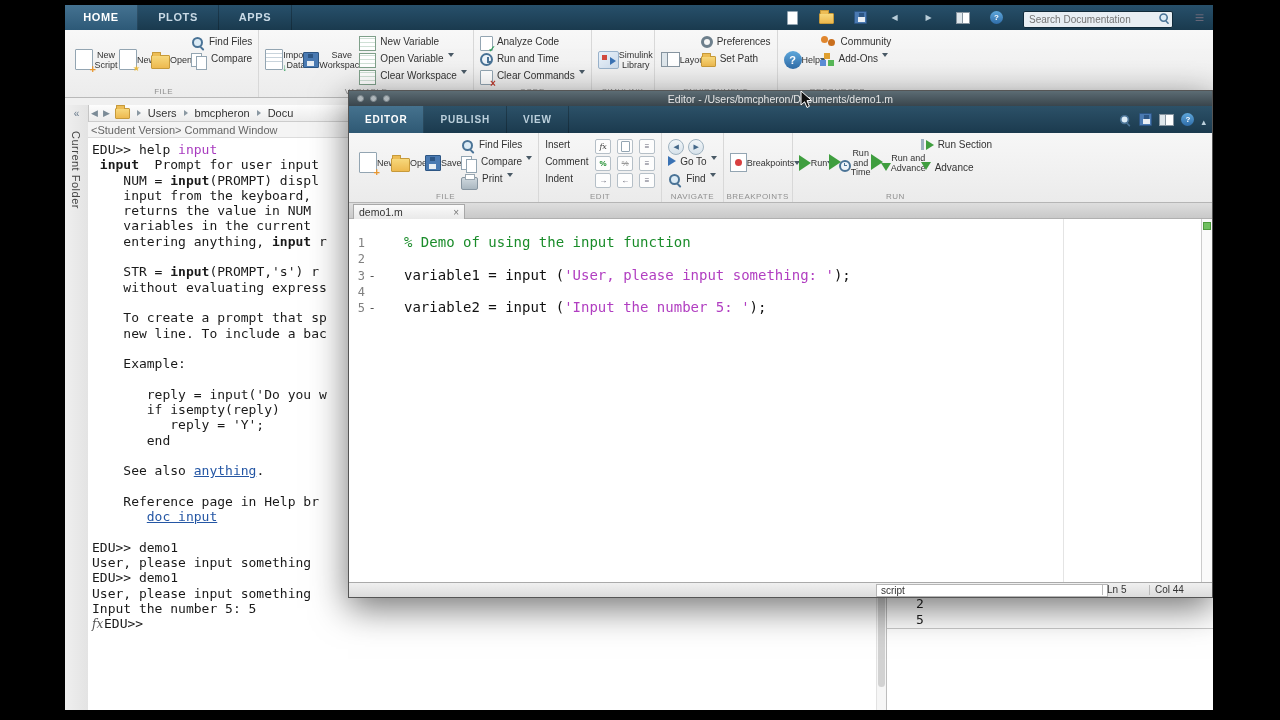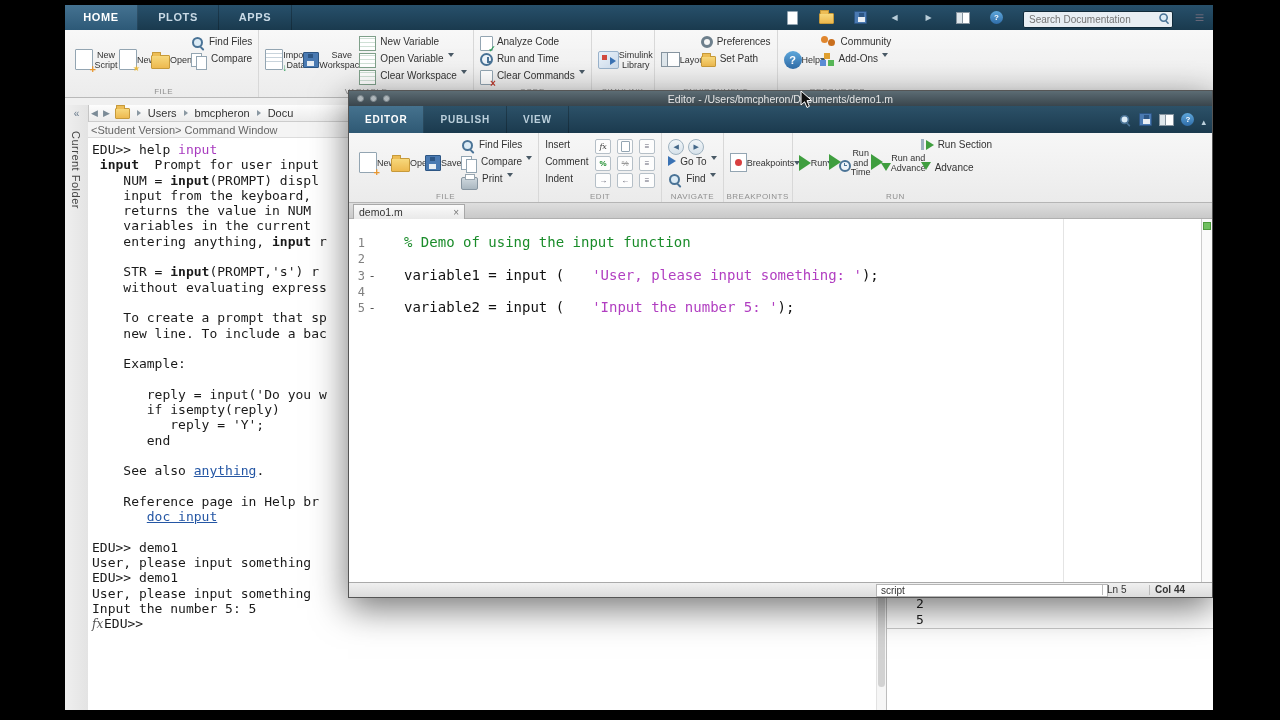--- a/index.html
+++ b/index.html
@@ -43,21 +43,21 @@
 
   
   .mw-cwtitle{position:absolute;left:23px;top:117px;width:798px;height:16px;background:#f4f4f4;border-bottom:1px solid #dcdcdc;font-size:11px;color:#666;line-height:16px;padding-left:3px;box-sizing:border-box;}
   .mw-cw{position:absolute;left:23px;top:133px;width:798px;bottom:0;background:#fff;overflow:hidden;}
   #cw-lines{position:absolute;left:0;top:0;right:10px;padding:4px 0 0 4px;font-family:"DejaVu Sans Mono",monospace;font-size:13px;line-height:15.3px;color:#1a1a1a;}
   .tline{white-space:pre;}
   .seg-b{font-weight:bold;}
   .seg-cmd{color:#a83bbf;}
   .seg-link{color:#2456a4;text-decoration:underline;cursor:pointer;}
   .seg-comment{color:#1a8c2a;}
-  .seg-str{color:#b13ec1;margin-left:28px;}
+  .seg-str{color:#b13ec1;}
   .fx-line{position:relative;padding-left:12px;}
   .fx-mark{position:absolute;left:0;top:1px;font-style:italic;font-family:"DejaVu Serif",serif;font-size:12px;color:#555;cursor:pointer;}
   .cw-scroll{position:absolute;right:0;top:0;width:9px;bottom:0;background:#f6f6f6;border-left:1px solid #e2e2e2;}
   .cw-thumb{position:absolute;left:1px;right:1px;top:72%;height:24%;background:#d2d2d2;border-radius:4px;}
 
   
   .mw-right{position:absolute;left:821px;right:0;top:117px;bottom:0;background:#fff;border-left:1px solid #bdbdbd;}
   #bg-lines{position:absolute;left:29px;top:474px;font-family:"DejaVu Sans Mono",monospace;font-size:13px;line-height:15.5px;color:#222;}
   .mw-right .hline{position:absolute;left:0;right:0;top:506px;border-top:1px solid #c9c9c9;}
 
@@ -87,21 +87,21 @@
   .gut{display:inline-block;width:12px;text-align:right;font-size:12px;color:#808080;}
   .gmark{display:inline-block;width:14px;text-align:center;font-size:12px;color:#555;}
   .ccontent{margin-left:25px;}
   .col-guide{position:absolute;left:714px;top:0;bottom:0;width:1px;background:#e4e4e4;}
   .ind-strip{position:absolute;right:0;top:0;width:10px;bottom:0;background:#fafafa;border-left:1px solid #ccc;}
   .ind-ok{position:absolute;right:1px;top:3px;width:8px;height:8px;background:#6fbf5f;border:1px solid #4c9a3c;box-sizing:border-box;cursor:pointer;}
 
   .ew-status{position:absolute;left:0;bottom:0;width:100%;height:15px;background:linear-gradient(180deg,#f0f0f0,#dcdcdc);border-top:1px solid #aaa;box-sizing:border-box;font-size:10px;color:#333;}
   .status-type{position:absolute;left:527px;top:1px;width:222px;height:11px;background:#fff;border:1px solid #b5b5b5;line-height:11px;padding:0 4px;}
   .status-ln{position:absolute;left:758px;top:1px;}
-  .status-col{position:absolute;left:806px;top:1px;font-weight:bold;}
+  .status-col{position:absolute;left:806px;top:1px;}
   .status-div{position:absolute;top:2px;bottom:2px;width:1px;background:#bbb;}
 
   
   .pg{display:inline-block;width:13px;height:16px;background:#fff;border:1px solid #93a5b2;border-radius:1px;position:relative;}
   .pg.big{width:16px;height:19px;}
   .pg.plus::after{content:"+";position:absolute;right:-4px;bottom:-6px;color:#e8962e;font-weight:bold;font-size:11px;}
   .pg.star::after{content:"★";position:absolute;right:-4px;bottom:-4px;color:#e8b93d;font-size:8px;}
   .pg.chk::after{content:"✓";position:absolute;right:-4px;bottom:-4px;color:#2e9e5b;font-weight:bold;font-size:9px;}
   .pg.xx::after{content:"×";position:absolute;right:-4px;bottom:-5px;color:#c0392b;font-weight:bold;font-size:10px;}
   .pg.down::after{content:"↓";position:absolute;right:-5px;bottom:-4px;color:#2e9e5b;font-weight:bold;font-size:10px;}

